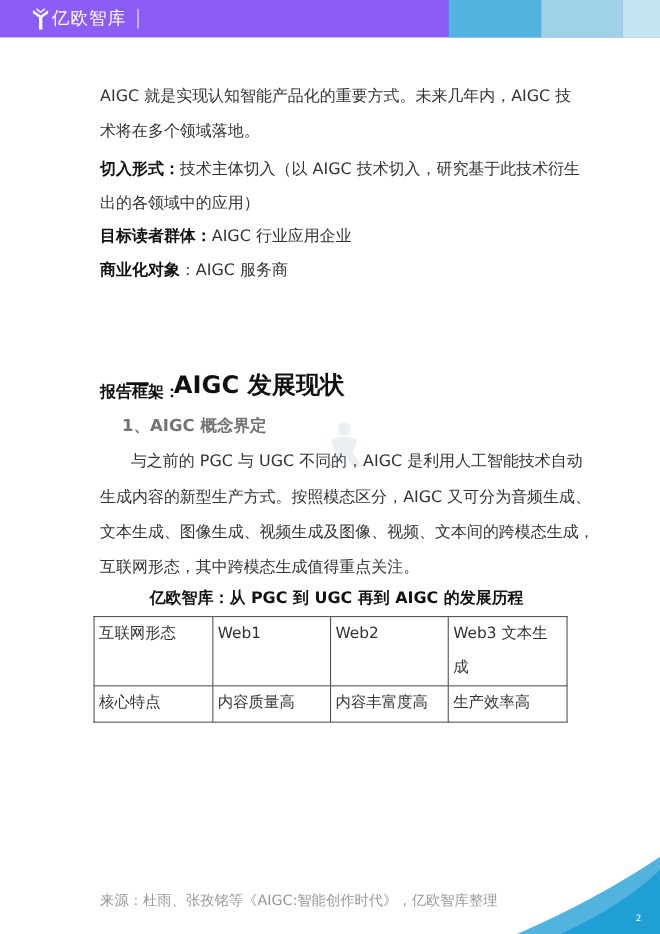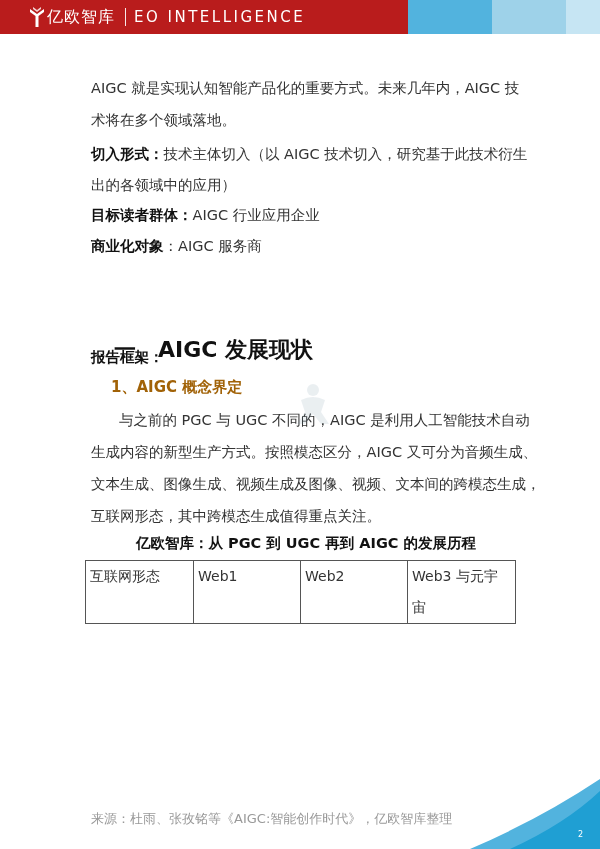--- a/index.html
+++ b/index.html
@@ -4,40 +4,40 @@
 <style>
   html, body { margin: 0; padding: 0; }
   body {
     width: 600px; height: 849px; position: relative; overflow: hidden;
     background: #ffffff;
     font-family: "DejaVu Sans", "Liberation Sans", sans-serif;
     color: #333333;
   }
   .header {
     position: absolute; left: 0; top: 0; width: 600px; height: 34px;
-    background: #b91c1c;
+    background: #8b5cf6;
   }
   .header .band { position: absolute; top: 0; height: 34px; }
   .band1 { left: 408px; width: 84px; background: #52b3de; }
   .band2 { left: 492px; width: 74px; background: #9ed2e9; }
   .band3 { left: 566px; width: 34px; background: #c6e5f3; }
   .logo {
     position: absolute; left: 30px; top: 7px; height: 20px;
     display: flex; align-items: center; color: #ffffff;
   }
   .logo-mark { width: 14px; height: 20px; margin-right: 3px; }
   .logo-cn { font-size: 16px; letter-spacing: 1px; }
   .logo-sep { width: 1px; height: 18px; background: #ffffff; margin: 0 8px 0 10px; opacity: .9; }
   .logo-en { font-size: 15px; letter-spacing: 2.5px; }
 
   .content { position: absolute; left: 91px; top: 0; width: 430px; }
   .p { position: absolute; left: 0; font-size: 14.5px; line-height: 33px; color: #333; white-space: nowrap; }
   .b { font-weight: bold; color: #111; margin-top: 48px; }
   .h1 { position: absolute; left: 0; font-size: 22px; font-weight: bold; color: #111; white-space: nowrap; margin-left: 23px; }
-  .h2 { position: absolute; left: 20px; font-size: 15px; font-weight: bold; color: #a16207; white-space: nowrap; }
+  .h2 { position: absolute; left: 20px; font-size: 15px; font-weight: bold; color: #737373; white-space: nowrap; }
 
   .table-title {
     position: absolute; left: 0; width: 430px; text-align: center;
     font-size: 14.5px; font-weight: bold; color: #111; top: 534px;
   }
   table.cmp {
     position: absolute; left: -6px; top: 560px; width: 430px;
     border-collapse: collapse; table-layout: fixed;
   }
   table.cmp td {
@@ -63,21 +63,20 @@
   <div class="band band1"></div>
   <div class="band band2"></div>
   <div class="band band3"></div>
   <div class="logo">
     <svg class="logo-mark" viewBox="0 0 14 20">
       <path d="M0 2 L7 7 L14 2 L14 5 L8.5 9 L8.5 20 L5.5 20 L5.5 9 L0 5 Z" fill="#ffffff"></path>
       <path d="M3 0 L7 3 L11 0 L11 2 L7 5 L3 2 Z" fill="#ffffff" opacity=".8"></path>
     </svg>
     <span class="logo-cn">亿欧智库</span>
     <span class="logo-sep"></span>
-    <span class="logo-en">EO INTELLIGENCE</span>
   </div>
 </div>
 
 <div class="content">
   <div class="p" style="top:72px">AIGC 就是实现认知智能产品化的重要方式。未来几年内，AIGC 技</div>
   <div class="p" style="top:104px">术将在多个领域落地。</div>
 
   <div class="p" style="top:138px">
     <span class="b">切入形式：</span><span>技术主体切入（以 AIGC 技术切入，研究基于此技术衍生</span>
   </div>
@@ -108,21 +107,27 @@
         <col style="width:108px">
         <col style="width:107px">
         <col style="width:107px">
         <col style="width:108px">
       </colgroup>
     <tbody>
         <tr style="height:63px">
       <td>互联网形态</td>
       <td>Web1</td>
       <td>Web2</td>
-      <td>Web3 与元宇宙</td>
+      <td>Web3 文本生成</td>
+    </tr>
+    <tr style="height:33px">
+      <td>核心特点</td>
+      <td>内容质量高</td>
+      <td>内容丰富度高</td>
+      <td>生产效率高</td>
     </tr>
   </tbody>
     </table>
 </div>
 
 <svg class="watermark" viewBox="0 0 36 44">
   <circle cx="18" cy="8" r="6" fill="#5a7f96"></circle>
   <path d="M6 18 Q18 12 30 18 L26 30 L34 42 L26 42 L18 32 L10 42 L2 42 L10 30 Z" fill="#5a7f96"></path>
 </svg>
 

